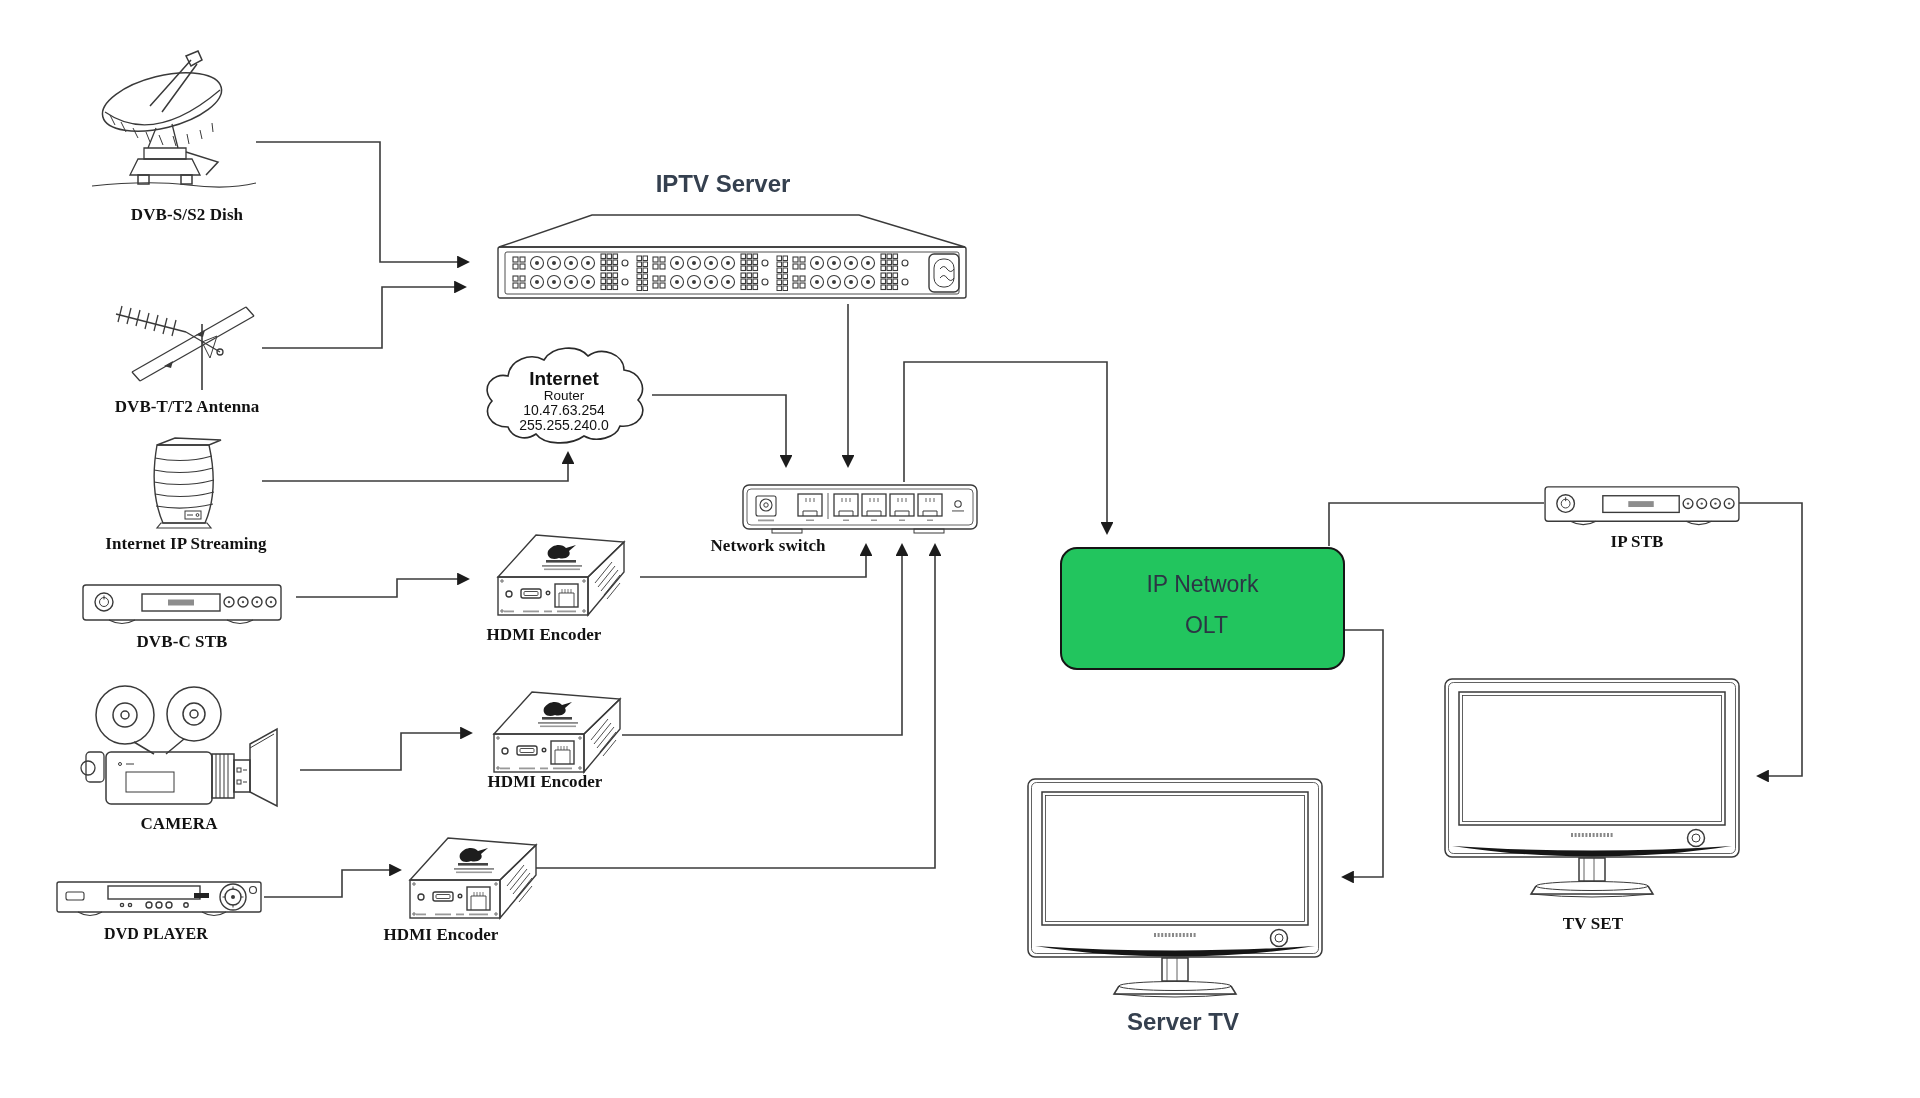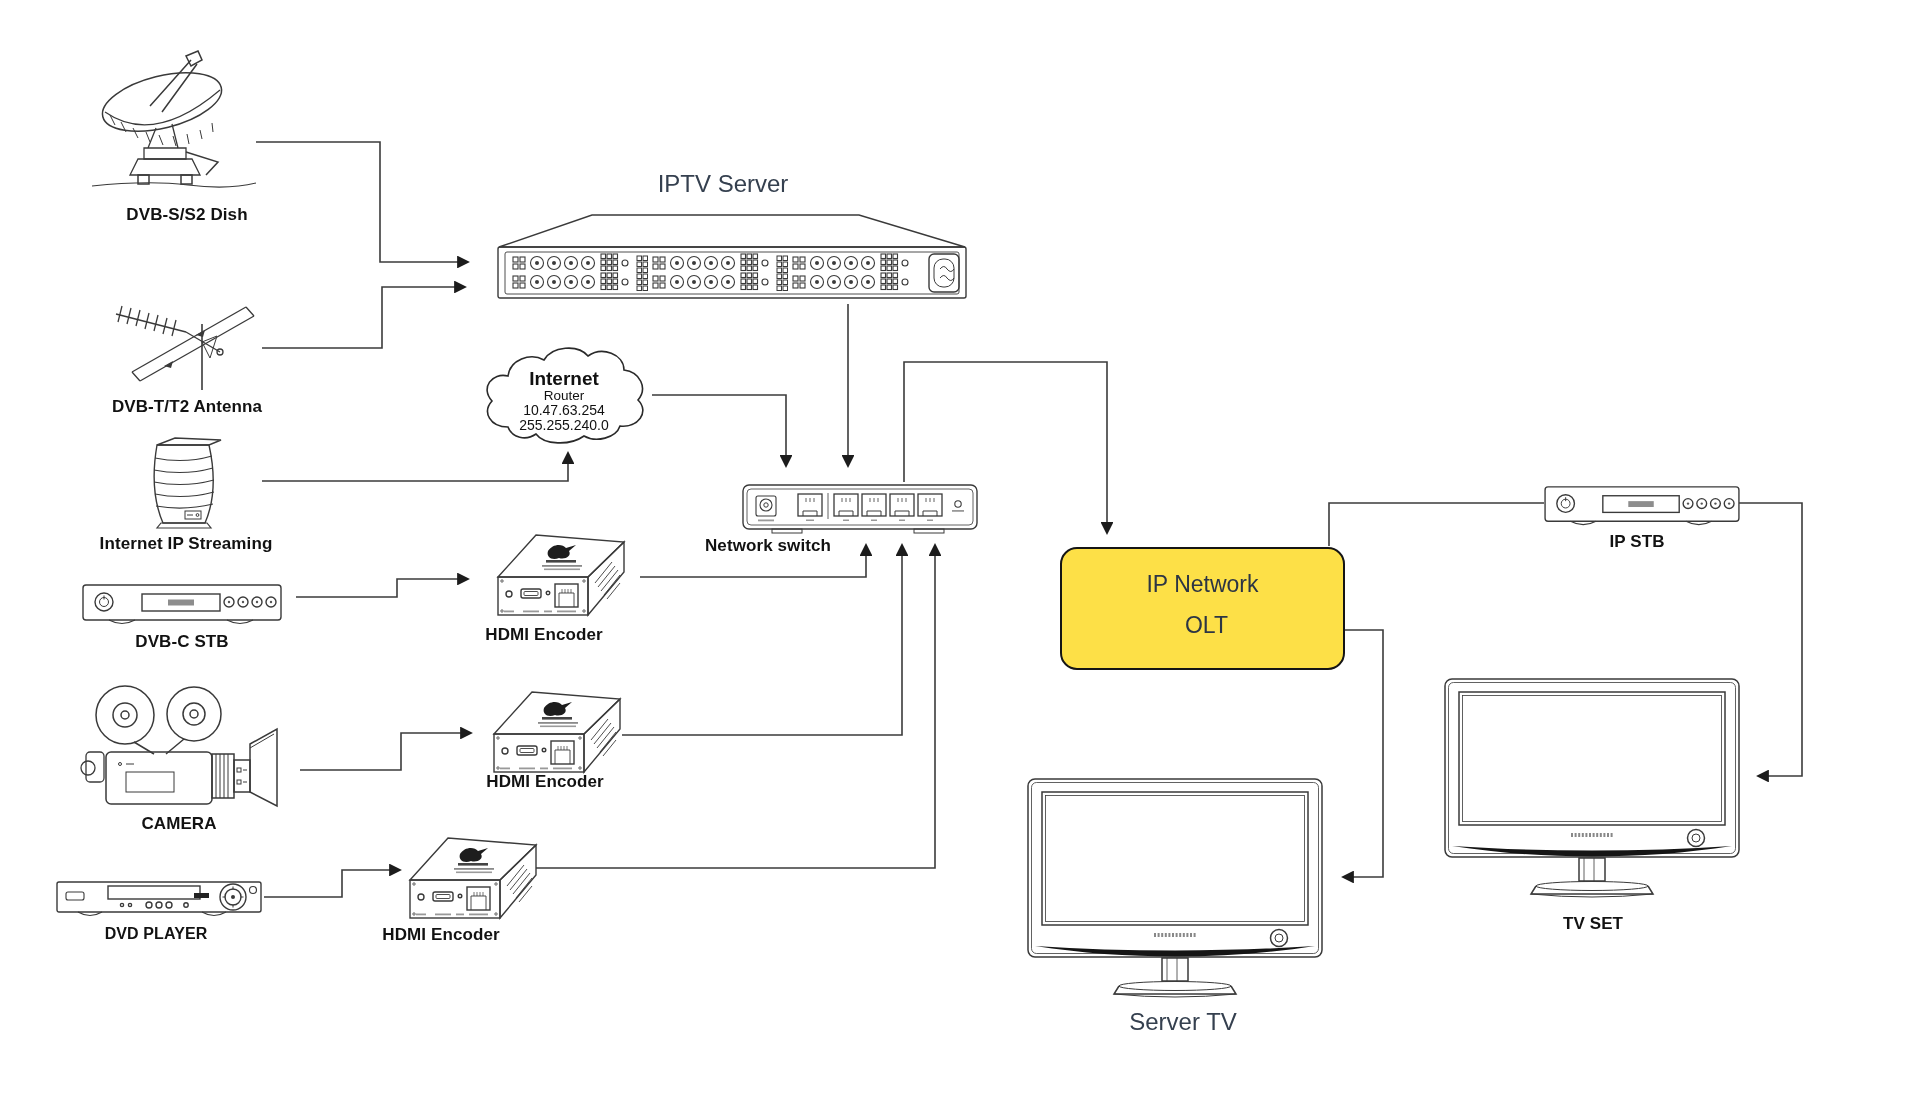--- a/index.html
+++ b/index.html
@@ -1,26 +1,26 @@
 <!DOCTYPE html>
 <html><head>
 <meta charset="utf-8">
 <style>
   html,body { margin:0; padding:0; background:#fff; }
   .canvas { position:relative; width:1920px; height:1098px; background:#ffffff; overflow:hidden;
             font-family:"Liberation Sans", sans-serif; }
   .node { position:absolute; }
-  .lbl { position:absolute; transform:translateX(-50%); font-family:Liberation Sans, sans-serif;
+  .lbl { position:absolute; transform:translateX(-50%); font-family:Liberation Serif, serif;
          font-weight:bold; font-size:17px; color:#121212; white-space:nowrap; letter-spacing:0.1px; }
   .lbl-sm { font-size:16px; }
   .lbl-big { position:absolute; transform:translateX(-50%); font-family:"Liberation Sans",sans-serif;
-             font-weight:400; font-size:24px; color:#35404f; white-space:nowrap; }
+             font-weight:700; font-size:24px; color:#35404f; white-space:nowrap; }
   .olt-box { position:absolute; left:1060px; top:547px; width:285px; height:123px;
              border:2px solid #151515; border-radius:17px; box-sizing:border-box; text-align:center;
-             color:#2c3544; background:#fde047; }
+             color:#2c3544; background:#22c55e; }
   .olt-line1 { margin-top:22px; font-size:23px; }
   .olt-line2 { margin-top:14px; font-size:23px;margin-left:8px; }
   svg { display:block; }
   .cloud-title { font:bold 19px "Liberation Sans",sans-serif; fill:#111; }
   .cloud-sub   { font:13.5px "Liberation Sans",sans-serif; fill:#111; }
   .cloud-num   { font:14px "Liberation Sans",sans-serif; fill:#111; }
 </style>
 </head>
 <body>
 

